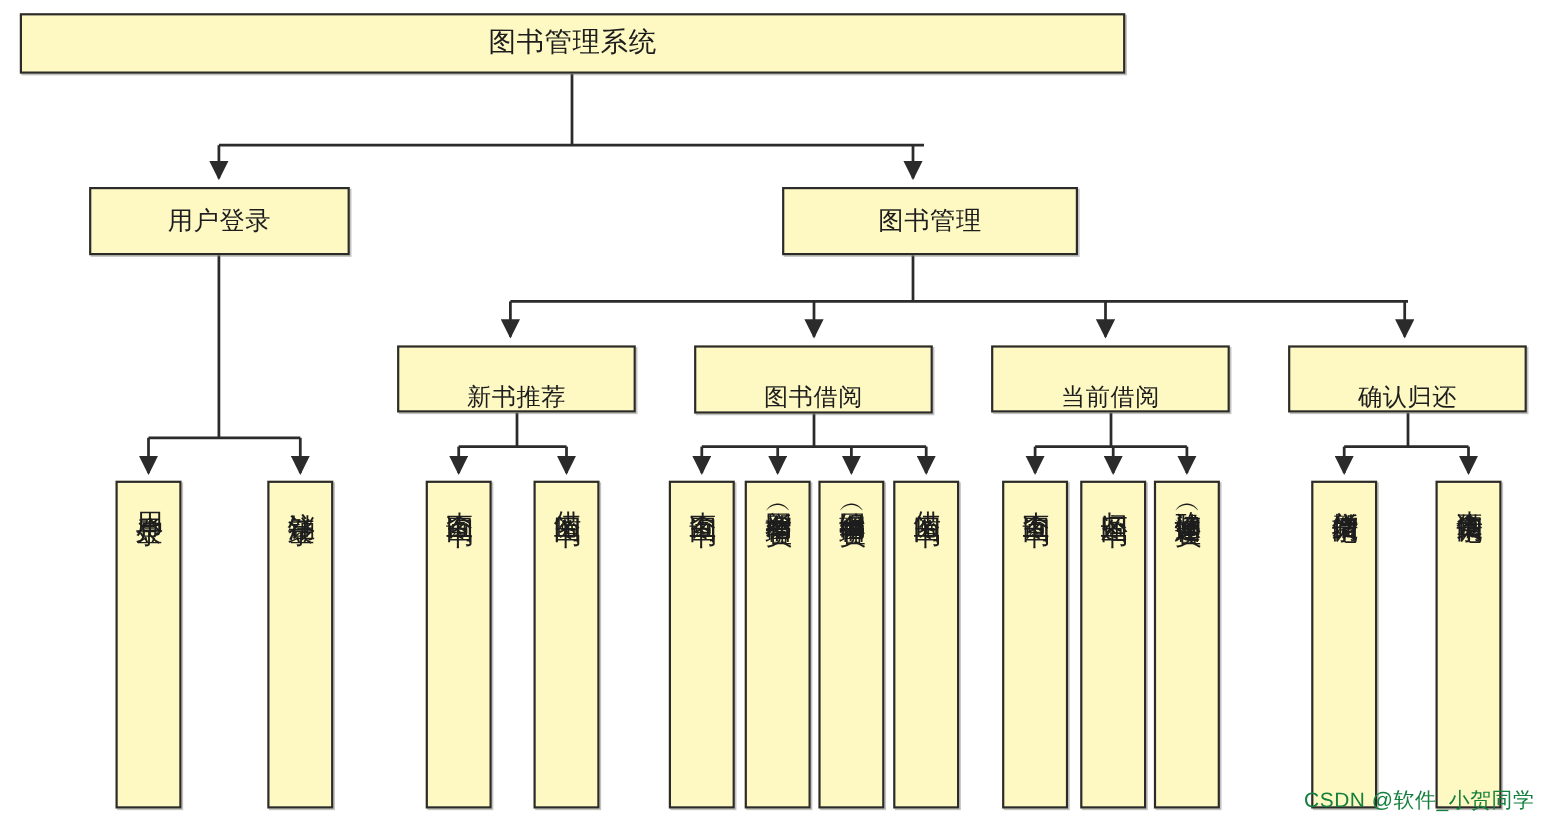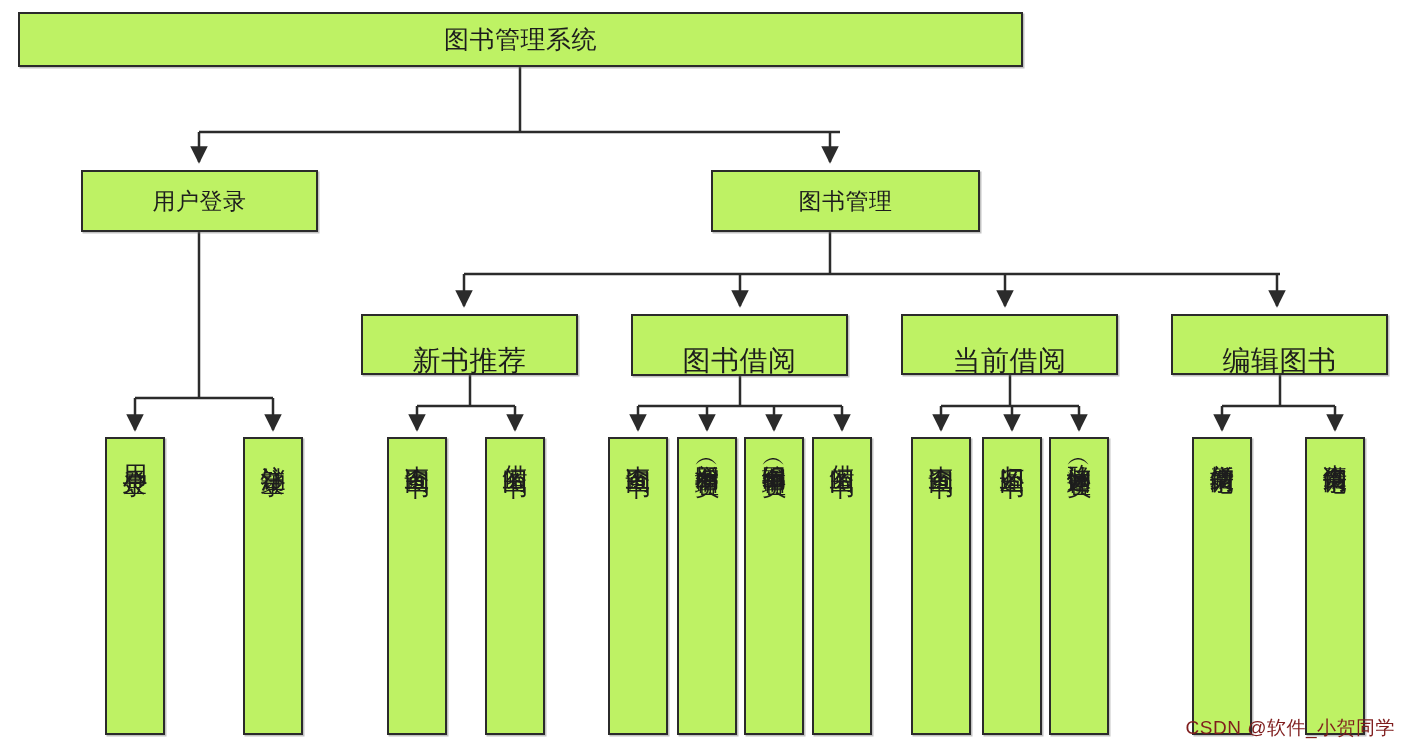--- a/index.html
+++ b/index.html
@@ -22,40 +22,41 @@
     left: 0;
     top: 0;
     width: 1405px;
     height: 747px;
     pointer-events: none;
   }
   .node {
     position: absolute;
     box-sizing: border-box;
     border: 2.5px solid #2b2b2b;
-    background: #bef264;
+    background: #fef9c3;
     display: flex;
     align-items: center;
     justify-content: center;
     box-shadow: 1.5px 1.5px 0 rgba(120,120,120,0.45);
+    font-family: Liberation Serif, serif;
   }
   .node .label {
     color: #1d1d1d;
     text-align: center;
     line-height: 1.05;
     letter-spacing: 0.5px;
   }
   .node.h .label {
     font-size: 25px;
   }
   .node.h2 .label {
     font-size: 23px;
   }
   .node.h3 .label {
-    font-size: 28px;
+    font-size: 22px;
     margin-top: 32px;
   }
   
   .node.v {
     align-items: flex-start;
     justify-content: center;
     padding-top: 6px;
   }
   .node.v .label {
     writing-mode: vertical-rl;
@@ -68,21 +69,21 @@
   }
   .node.v.tall .label {
     font-size: 24px;
     letter-spacing: 1.5px;
   }
   .watermark {
     position: absolute;
     right: 10px;
     bottom: 6px;
     font-size: 19px;
-    color: #7f1d1d;
+    color: #15803d;
     letter-spacing: 0.5px;
     white-space: nowrap;
     user-select: none;
   }
 </style>
 </head>
 <body>
 
 <div id="canvas">
 
@@ -151,21 +152,21 @@
   <div class="node h3" style="left:361px; top:314px; width:217px; height:61px;">
     <span class="label">新书推荐</span>
   </div>
   <div class="node h3" style="left:631px; top:314px; width:217px; height:62px;">
     <span class="label">图书借阅</span>
   </div>
   <div class="node h3" style="left:901px; top:314px; width:217px; height:61px;">
     <span class="label">当前借阅</span>
   </div>
   <div class="node h3" style="left:1171px; top:314px; width:217px; height:61px;">
-    <span class="label">编辑图书</span>
+    <span class="label">确认归还</span>
   </div>
 
   <div class="node v" style="left:105px; top:437px; width:60px; height:298px;">
     <span class="label">用户登录</span>
   </div>
   <div class="node v" style="left:243px; top:437px; width:60px; height:298px;">
     <span class="label">注销登录</span>
   </div>
 
   <div class="node v" style="left:387px; top:437px; width:60px; height:298px;">

